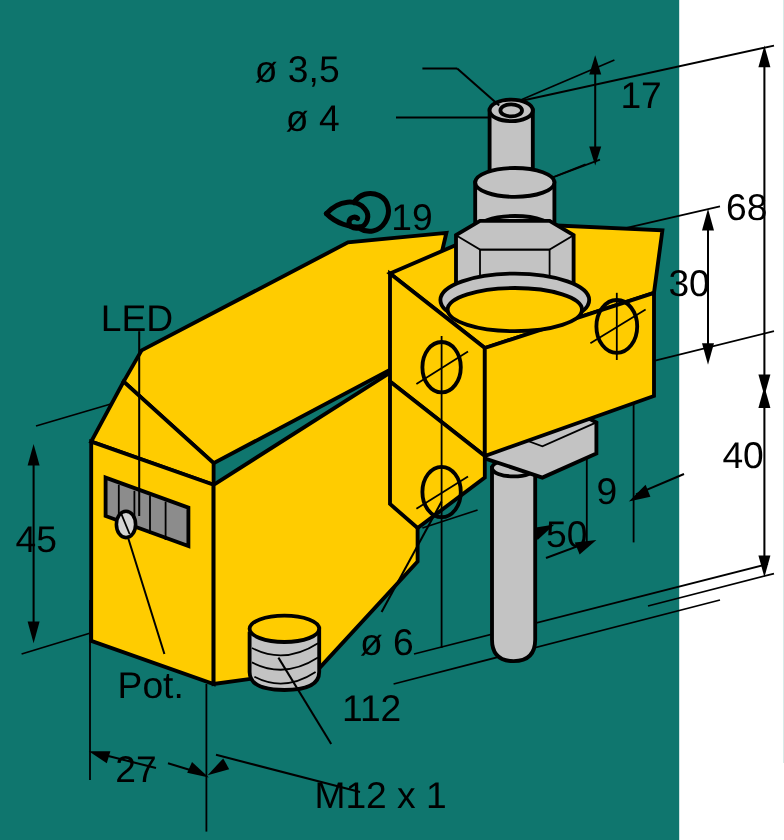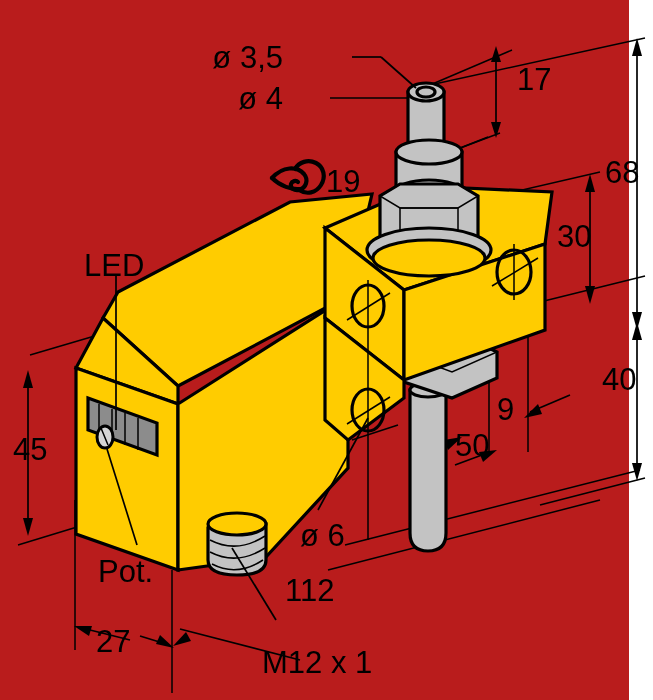--- a/index.html
+++ b/index.html
@@ -8,23 +8,23 @@
     background: #ffffff;
   }
   body {
     width: 653px;
     height: 700px;
     font-family: "Liberation Sans", sans-serif;
     overflow: hidden;
   }
   #drawing-root {
     position: relative;
-    width: 629px;
+    width: 566px;
     height: 700px;
-    background: #b91c1c;
+    background: #0f766e;
   }
   svg#technical-drawing {
     display: block;
     width: 653px;
     height: 700px;
   }
   .dim-text {
     font-family: "Liberation Sans", sans-serif;
     font-size: 31px;
     fill: #000000;

